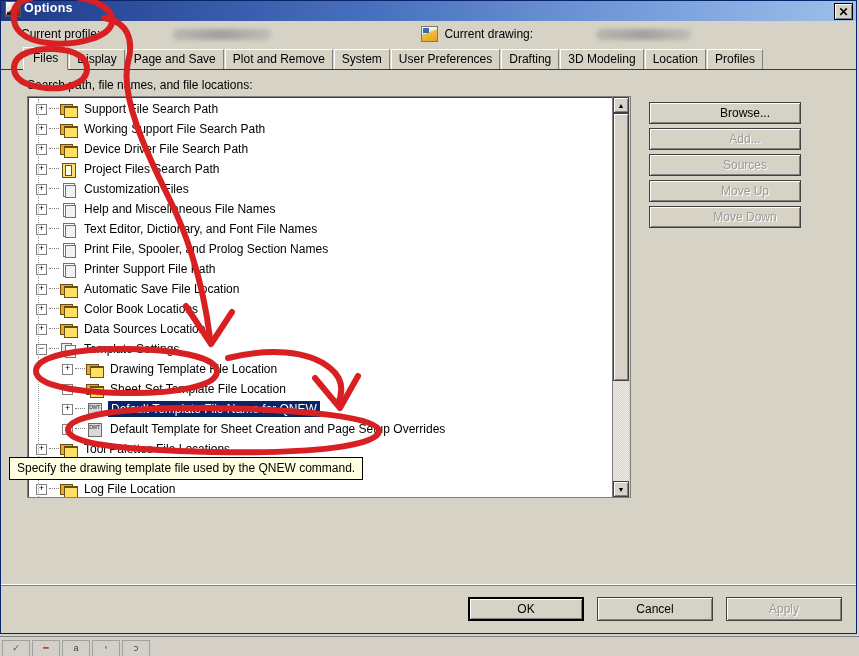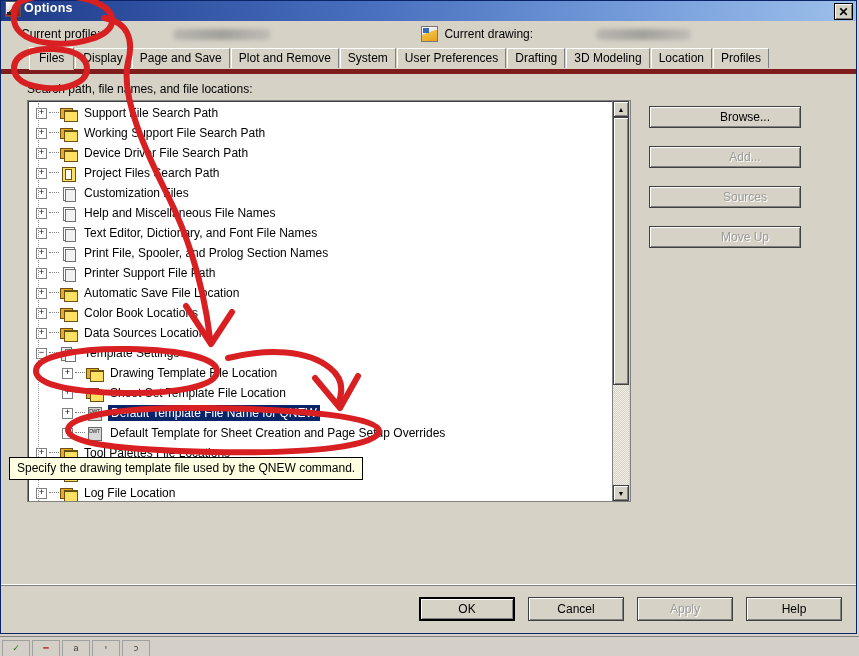--- a/index.html
+++ b/index.html
@@ -78,23 +78,23 @@
     width:15px;height:14px;margin-left:150px;margin-right:6px;
     background:linear-gradient(160deg,#fff 0%,#e8e8e8 40%,#f0c040 41%,#e8a020 100%);
     border:1px solid #777;position:relative;flex:0 0 auto;
   }
   #drawing-icon:before{
     content:"";position:absolute;left:1px;top:1px;width:6px;height:5px;background:#3a6bb5;
   }
   #drawing-value{width:95px;margin-left:63px;}
   
   #tab-strip{
-    display:flex;align-items:center;
-    padding-left:28px;height:22px;
-    border-bottom:5px solid #7f1d1d;
+    display:flex;align-items:flex-end;
+    padding-left:22px;height:22px;
+    border-bottom:1px solid #7f1d1d;
     position:relative;
   }
   .tab{
     border:1px solid #808080;border-bottom:none;
     border-top-color:#fff;border-left-color:#fff;
     background:#d6d2c6;
     padding:2px 7px 3px 7px;
     font-size:12px;line-height:14px;
     margin-right:1px;
     position:relative;
@@ -221,40 +221,40 @@
   .btn{
     width:152px;height:22px;
     background:#d6d2c6;
     border:1px solid #404040;
     box-shadow:inset 1px 1px 0 #fff, inset -1px -1px 0 #808080;
     font-family:"Liberation Sans",sans-serif;font-size:12px;
     display:flex;align-items:center;justify-content:center;
     box-sizing:border-box;
   }
   .btn.disabled{color:#9a9a9a;text-shadow:1px 1px 0 #fff;}
-  #side-buttons .btn{margin-bottom:18px;padding-left:40px;}
+  #side-buttons .btn{margin-bottom:4px;padding-left:40px;}
   
   #tooltip{
     position:absolute;left:8px;top:456px;
     background:#ffffe1;border:1px solid #000;
     padding:3px 7px 4px 7px;font-size:12px;line-height:14px;
     z-index:40;white-space:nowrap;
   }
   
   #bottom-bar{
     position:absolute;left:0;right:0;bottom:0;height:48px;
     border-top:1px solid #fff;
   }
   #bottom-sep{
     position:absolute;left:0;right:0;top:0;height:1px;background:#808080;
   }
   #bottom-buttons{
     position:absolute;right:14px;top:12px;display:flex;
   }
-  #bottom-buttons .btn{width:96px;height:24px;margin-left:13px;}
+  #bottom-buttons .btn{width:116px;height:24px;margin-left:13px;}
   #bottom-buttons .btn.default{
     border:2px solid #000;
     box-shadow:inset 1px 1px 0 #fff, inset -1px -1px 0 #808080;
   }
   
   #annotations{
     position:absolute;left:0;top:0;width:859px;height:656px;
     pointer-events:none;z-index:60;
   }
 </style>
@@ -453,32 +453,32 @@
         </div>
         <div class="sb-arrow" id="sb-down">▼</div>
       </div>
     </div>
 
     <div id="side-buttons">
         <div class="btn">Browse...</div>
         <div class="btn disabled">Add...</div>
         <div class="btn disabled">Sources</div>
         <div class="btn disabled">Move Up</div>
+        <div class="btn disabled">Move Down</div>
       </div>
   </div>
 
   <div id="tooltip">Specify the drawing template file used by the QNEW command.</div>
 
   <div id="bottom-bar">
     <div id="bottom-sep"></div>
     <div id="bottom-buttons">
         <div class="btn default">OK</div>
         <div class="btn">Cancel</div>
         <div class="btn disabled">Apply</div>
-        <div class="btn">Help</div>
       </div>
   </div>
 </div>
 
 <svg id="annotations" viewBox="0 0 859 656">
   <g fill="none" stroke="#d81f22" stroke-width="6" stroke-linecap="round" stroke-linejoin="round">
 
     <path d="M 14 12 C 14 -2 40 -6 66 -4 C 94 -2 114 8 112 22 C 110 37 78 46 48 43 C 22 40 12 28 14 14 Z"></path>
 
     <path d="M 14 68 C 14 54 34 48 54 49 C 76 50 88 58 87 70 C 86 83 66 90 46 88 C 26 86 14 80 14 68 Z"></path>

